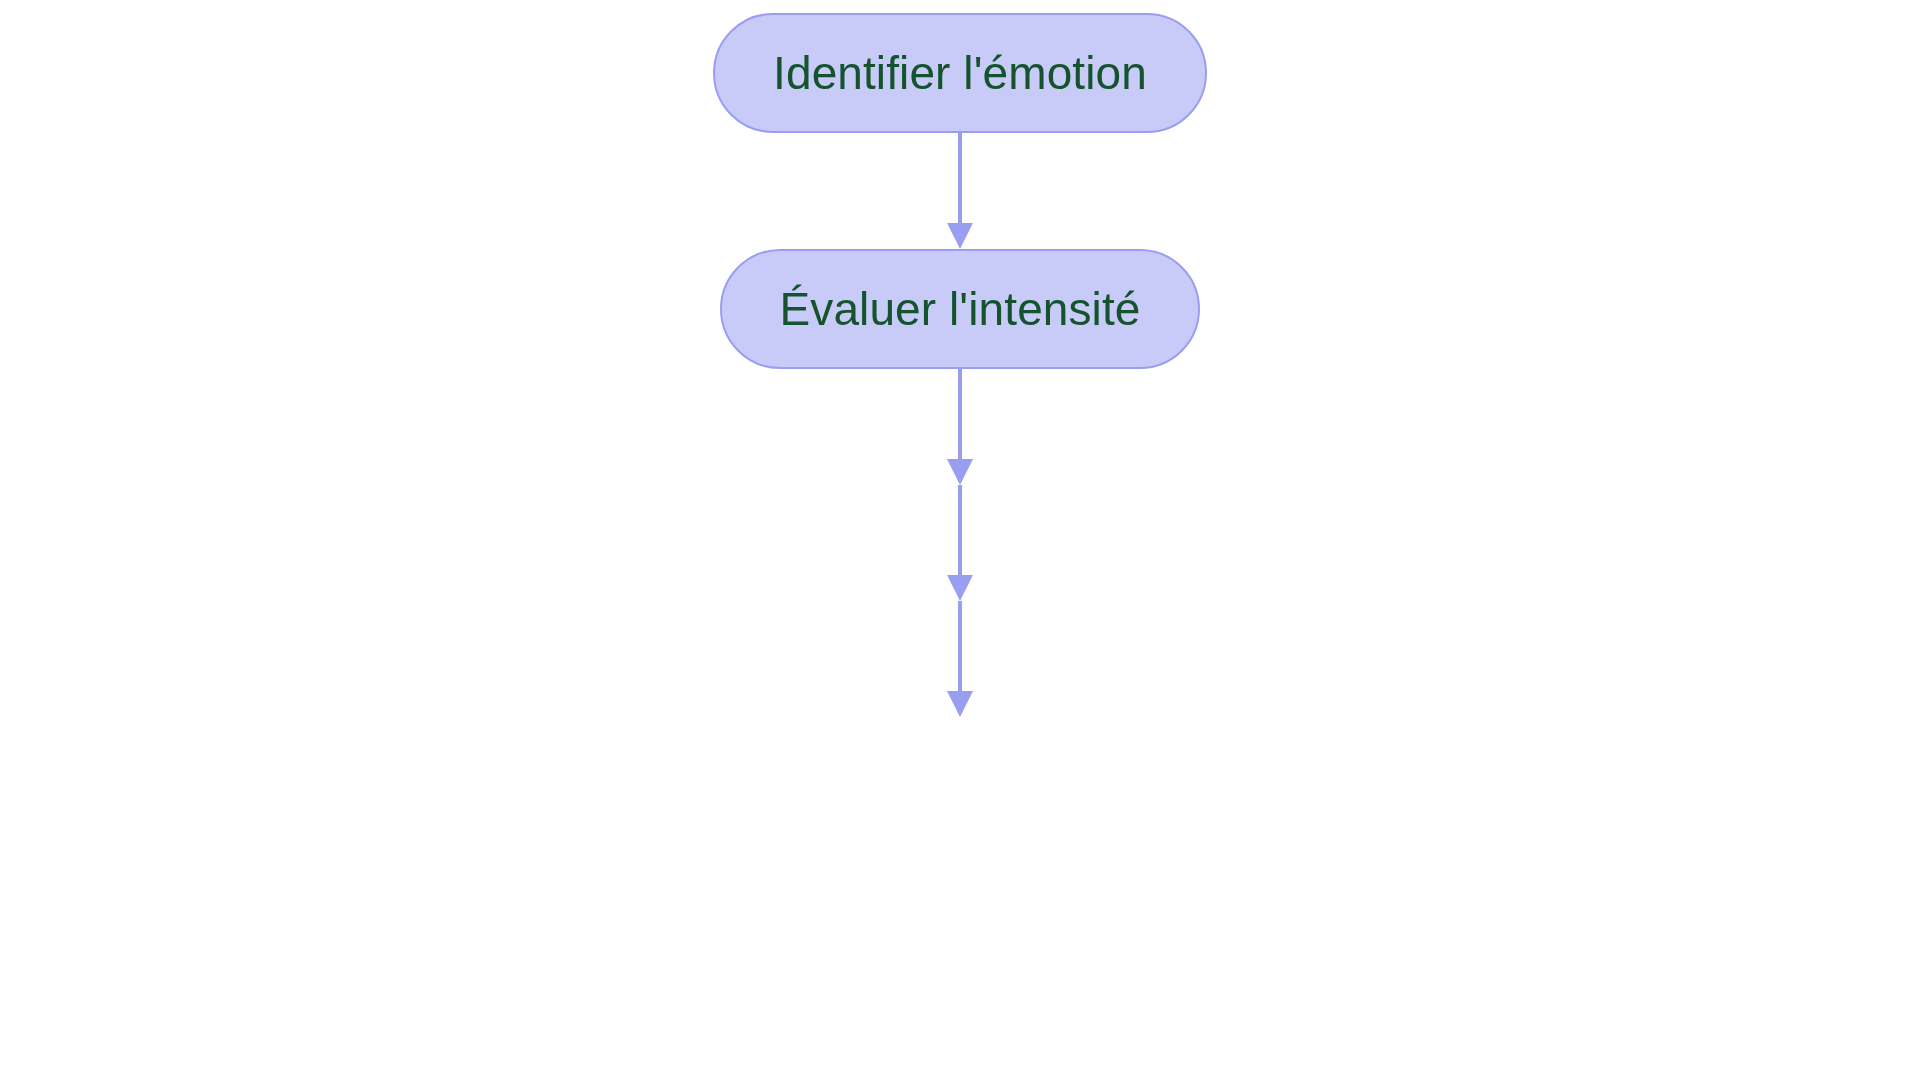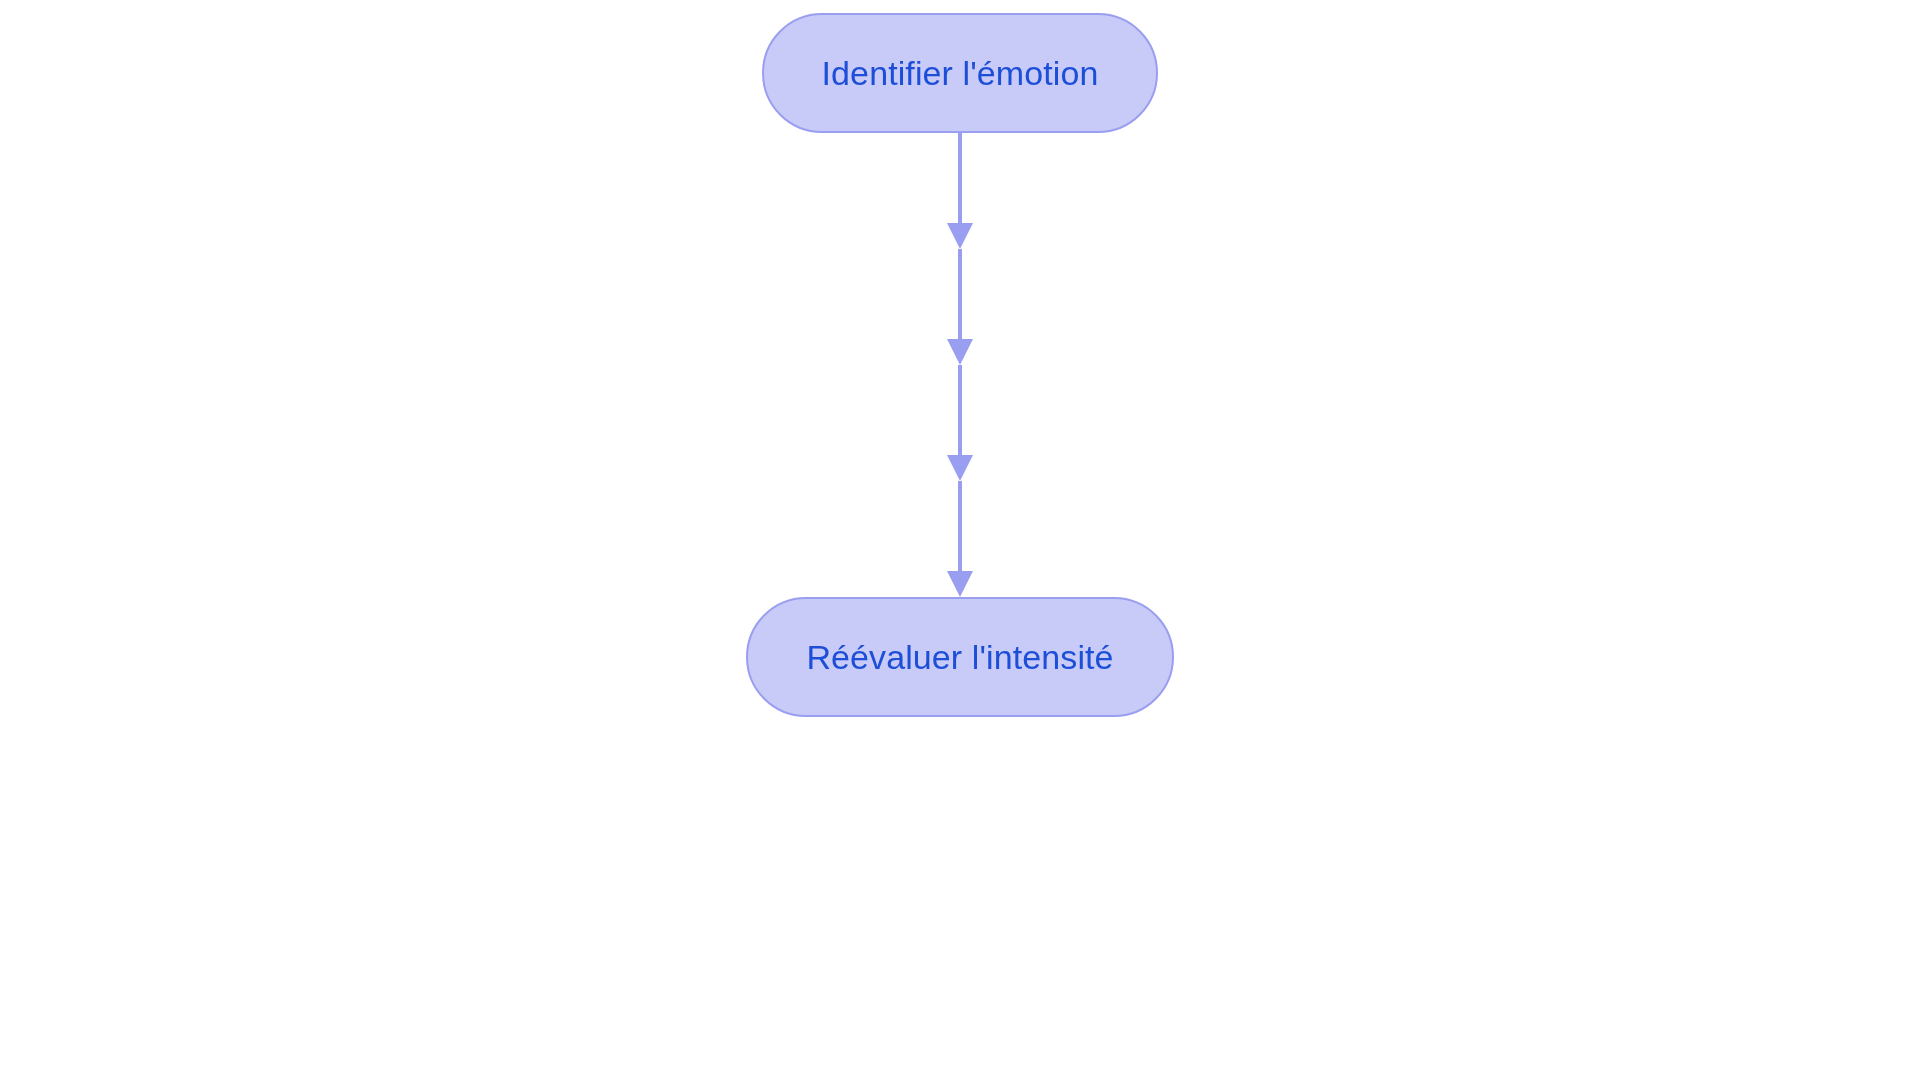--- a/index.html
+++ b/index.html
@@ -39,23 +39,23 @@
     align-items: center;
     justify-content: center;
     background: #c8cbf8;
     border: 2px solid #9a9ef0;
     border-radius: 60px;
     padding: 0 58px;
     white-space: nowrap;
   }
 
   .node-label {
-    font-size: 34px;
+    font-size: 46px;
     font-weight: 400;
-    color: #1d4ed8;
+    color: #14532d;
     letter-spacing: 0.1px;
     line-height: 1;
   }
 
   .edge {
     position: relative;
     width: 40px;
     height: 116px;
     display: block;
   }
@@ -78,20 +78,23 @@
       <span class="node-label">Identifier l'émotion</span>
     </div>
 
     <div class="edge">
       <svg viewBox="0 0 40 116" xmlns="http://www.w3.org/2000/svg">
         <line x1="20" y1="0" x2="20" y2="98" stroke="#9a9ef0" stroke-width="4"></line>
         <polygon points="20,116 7,90 33,90" fill="#9a9ef0"></polygon>
       </svg>
     </div>
 
+    <div class="node node-2">
+      <span class="node-label">Évaluer l'intensité</span>
+    </div>
 
     <div class="edge">
       <svg viewBox="0 0 40 116" xmlns="http://www.w3.org/2000/svg">
         <line x1="20" y1="0" x2="20" y2="98" stroke="#9a9ef0" stroke-width="4"></line>
         <polygon points="20,116 7,90 33,90" fill="#9a9ef0"></polygon>
       </svg>
     </div>
 
 
     <div class="edge">
@@ -102,18 +105,15 @@
     </div>
 
 
     <div class="edge">
       <svg viewBox="0 0 40 116" xmlns="http://www.w3.org/2000/svg">
         <line x1="20" y1="0" x2="20" y2="98" stroke="#9a9ef0" stroke-width="4"></line>
         <polygon points="20,116 7,90 33,90" fill="#9a9ef0"></polygon>
       </svg>
     </div>
 
-    <div class="node node-5">
-      <span class="node-label">Réévaluer l'intensité</span>
-    </div>
 
   </div>
 </div>
 
 </body></html>

